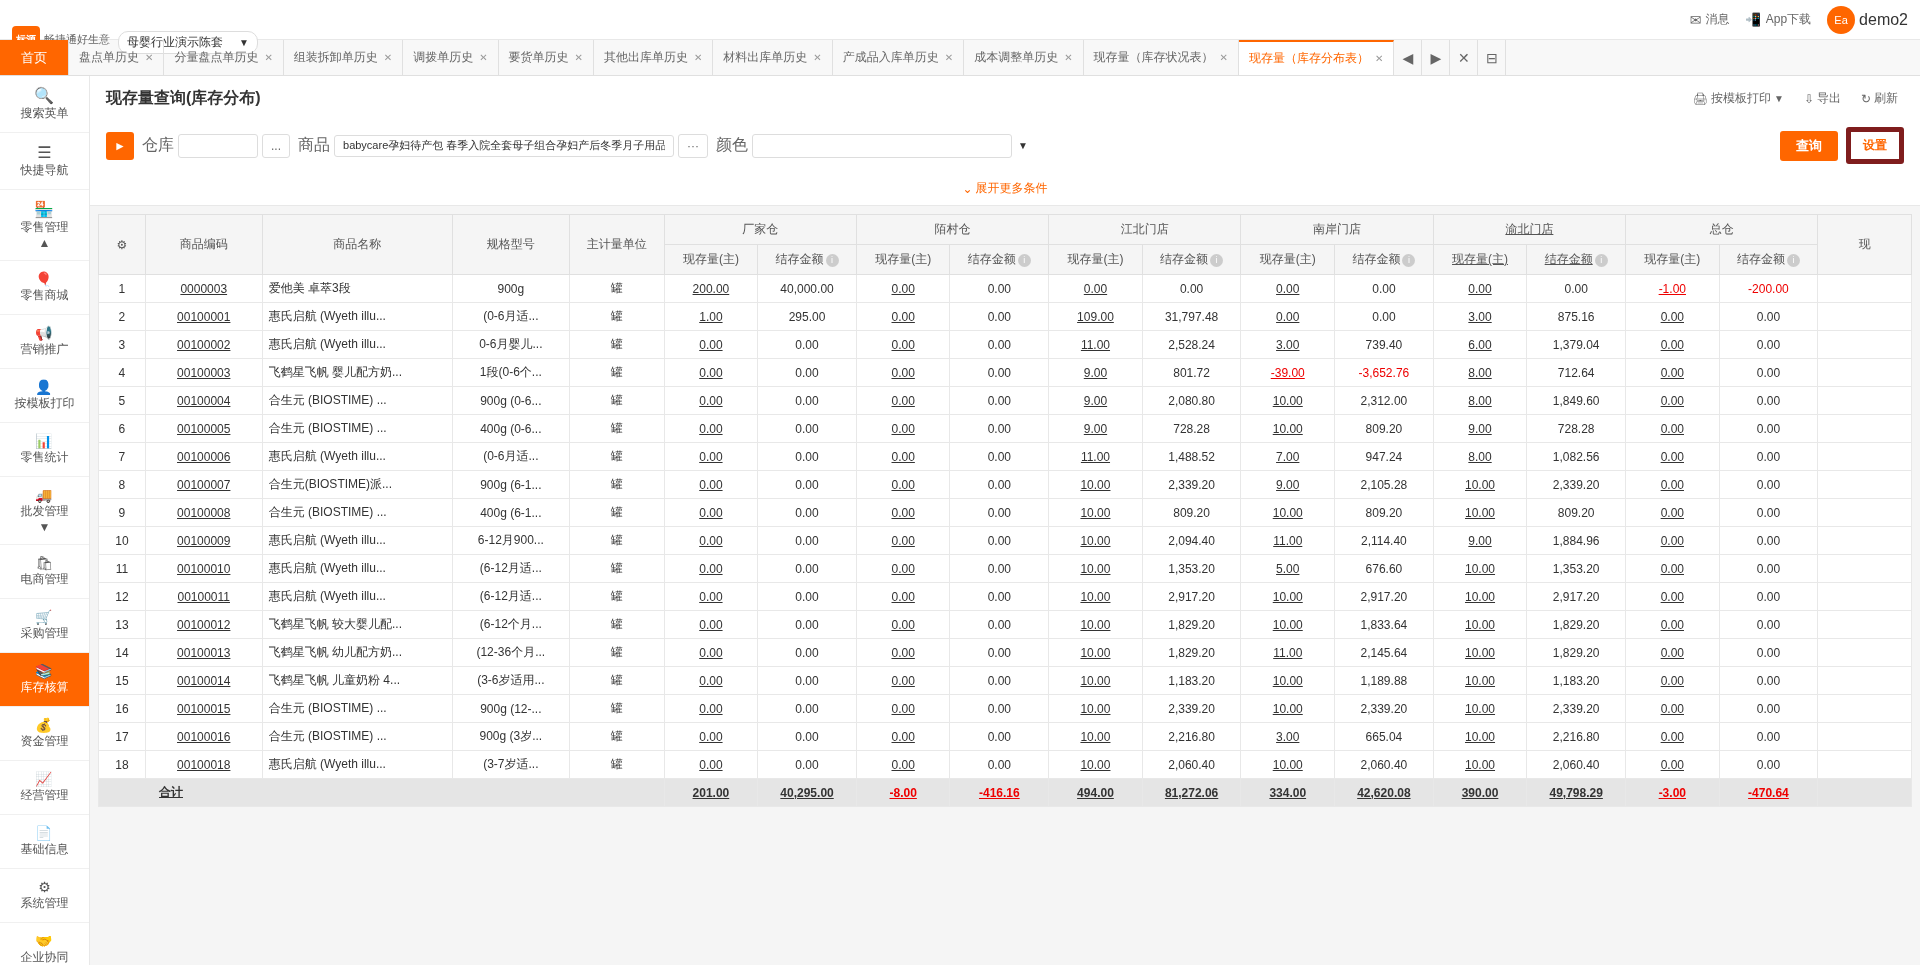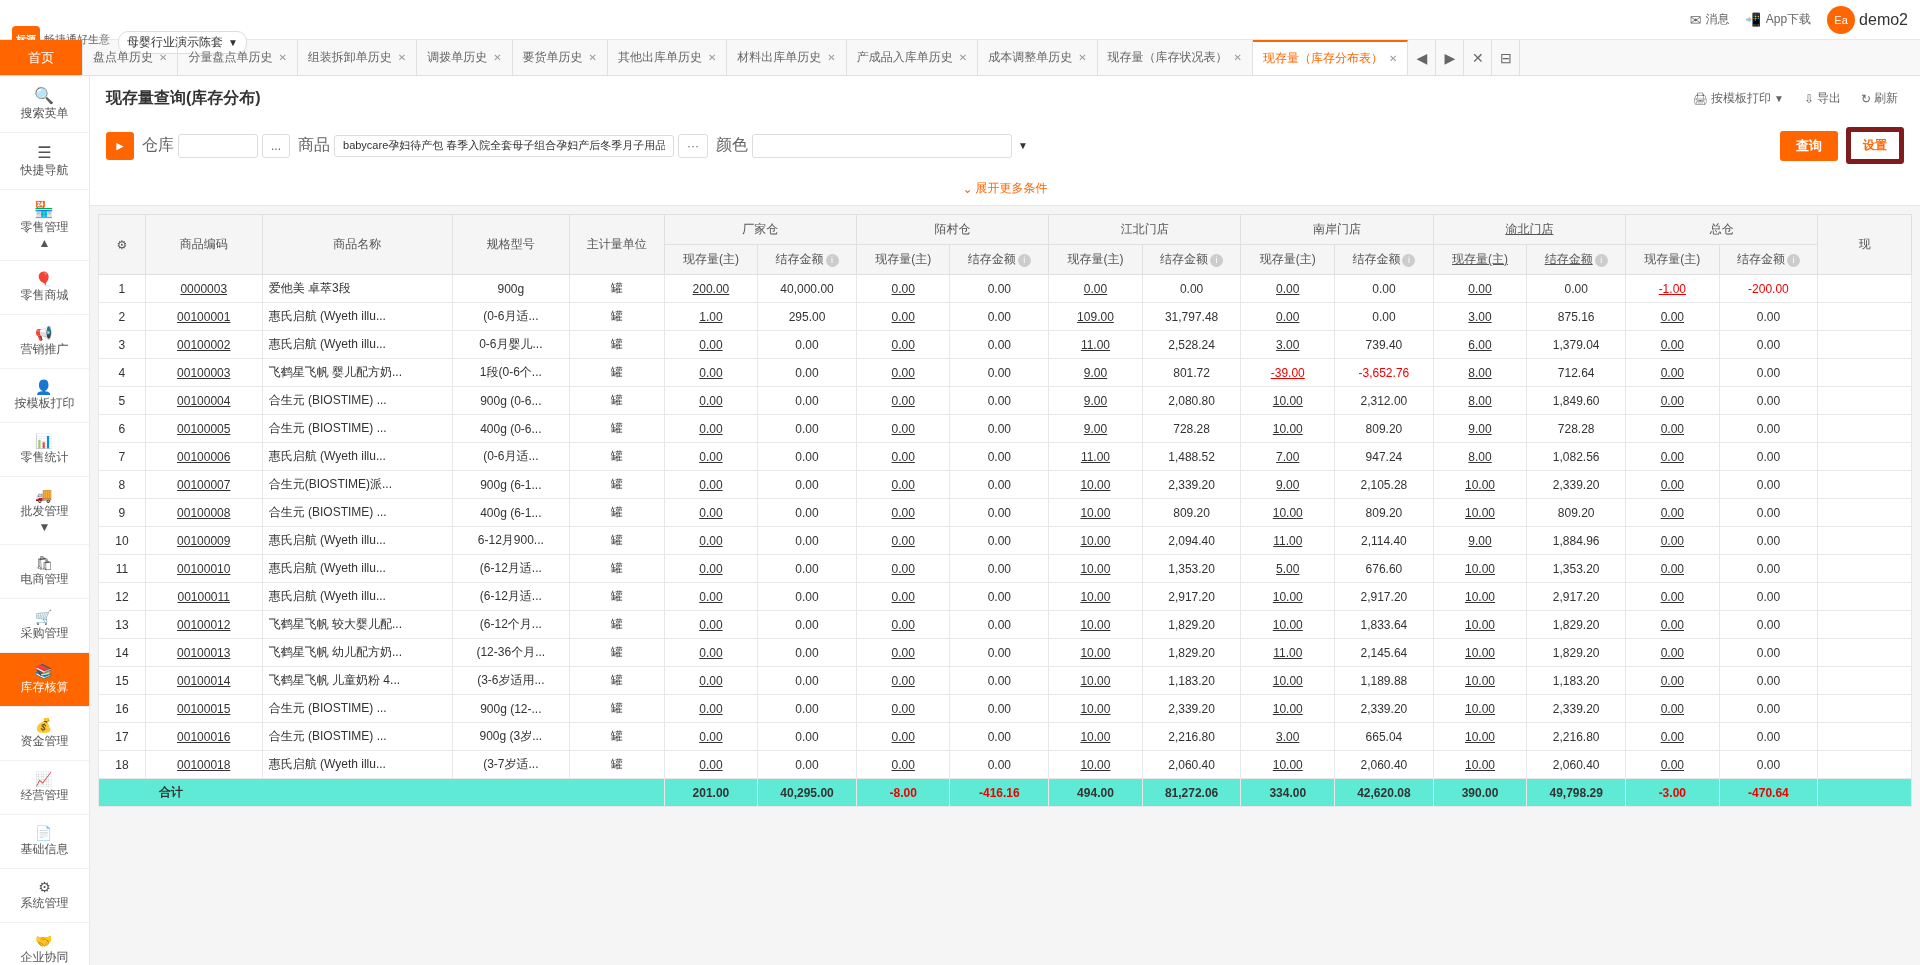--- a/index.html
+++ b/index.html
@@ -3,32 +3,32 @@
   <meta charset="utf-8">
   <style>
     * { box-sizing: border-box; margin: 0; padding: 0; }
     body { font-family: 'Microsoft YaHei', Arial, sans-serif; font-size: 12px; background: #f5f5f5; color: #333; overflow: hidden; }
     
     
     .top-bar { height: 40px; background: #fff; display: flex; align-items: center; justify-content: space-between; padding: 0 12px; border-bottom: 1px solid #e8e8e8; }
     .top-bar-left { display: flex; align-items: flex-end; gap: 8px; margin-top: 40px; }
     .logo-area { display: flex; align-items: center; gap: 4px; }
     .logo-icon { width: 28px; height: 28px; background: #ff6600; border-radius: 4px; display: flex; align-items: center; justify-content: center; color: #fff; font-size: 10px; font-weight: bold; }
-    .industry-select { display: flex; align-items: center; gap: 5px; padding: 2px 8px; border: 1px solid #ddd; border-radius: 10px; cursor: pointer; font-size: 12px; color: #333; background: #fff; }
+    .industry-select { display: flex; align-items: center; gap: 16px; padding: 2px 8px; border: 1px solid #ddd; border-radius: 10px; cursor: pointer; font-size: 12px; color: #333; background: #fff; }
     .top-bar-right { display: flex; align-items: center; gap: 16px; }
     .top-action { display: flex; align-items: center; gap: 4px; font-size: 12px; color: #666; cursor: pointer; }
     .user-avatar { width: 28px; height: 28px; border-radius: 50%; background: #ff6600; display: flex; align-items: center; justify-content: center; color: #fff; font-size: 11px; }
     .username { font-size: 16px; color: #333; }
 
     
     .tabs-bar { height: 36px; background: #f8f8f8; display: flex; align-items: center; border-bottom: 1px solid #e0e0e0; overflow: hidden; }
     .tab-item { height: 36px; display: flex; align-items: center; padding: 0 10px; font-size: 12px; color: #666; border-right: 1px solid #e0e0e0; cursor: pointer; white-space: nowrap; gap: 4px; flex-shrink: 0; }
     .tab-item.active { background: #fff; color: #ff6600; border-top: 2px solid #ff6600; }
     .tab-item .close-x { color: #999; font-size: 10px; margin-left: 2px; }
-    .tab-home { background: #ff6600; color: #fff; padding: 0 28px; font-size: 13px; }
+    .tab-home { background: #ff6600; color: #fff; padding: 0 21px; font-size: 13px; }
     .tab-nav-btn { width: 28px; height: 36px; display: flex; align-items: center; justify-content: center; cursor: pointer; border-right: 1px solid #e0e0e0; color: #666; font-size: 14px; flex-shrink: 0; }
 
     
     .main-layout { display: flex; height: calc(965px - 76px); }
     .sidebar { width: 90px; background: #fff; border-right: 1px solid #e8e8e8; display: flex; flex-direction: column; }
     .sidebar-item { padding: 10px 4px; text-align: center; cursor: pointer; font-size: 12px; color: #555; border-bottom: 1px solid #f0f0f0; }
     .sidebar-item.active { background: #ff6600; color: #fff; }
 
     
     .content-area { flex: 1; overflow: hidden; display: flex; flex-direction: column; }
@@ -52,21 +52,21 @@
     .btn-query { background: #ff6600; color: #fff; border: none; border-radius: 3px; padding: 6px 16px; font-size: 13px; cursor: pointer; font-weight: bold; }
     .btn-setting { background: #fff; color: #ff6600; border: 5px solid #7f1d1d; border-radius: 3px; padding: 5px 12px; font-size: 12px; cursor: pointer; font-weight: bold; }
 
     
     .table-container { flex: 1; overflow: auto; padding: 8px; background: #f5f5f5; }
     .data-table { width: 100%; border-collapse: collapse; background: #fff; font-size: 12px; }
     .data-table th { background: #f5f5f5; border: 1px solid #e0e0e0; padding: 6px 6px; text-align: center; font-weight: normal; color: #555; white-space: nowrap; }
     .data-table td { border: 1px solid #e8e8e8; padding: 5px 6px; text-align: center; color: #333; white-space: nowrap; }
     .data-table td.underline { text-decoration: underline; cursor: pointer; }
     .data-table td.red { color: #e00; }
-    .data-table tr.total-row td { background: #5eead4; font-weight: bold; }
+    .data-table tr.total-row td { background: #e5e5e5; font-weight: bold; text-decoration: underline; }
     .header-group { background: #fafafa; }
     .col-index { width: 36px; }
     .col-code { width: 90px; }
     .col-name { width: 130px; text-align: left; }
     .col-spec { width: 90px; }
     .col-unit { width: 60px; }
     .col-num { width: 72px; text-align: right; }
     .settings-gear { display: flex; align-items: center; justify-content: center; }
     .info-icon { display: inline-block; width: 13px; height: 13px; border-radius: 50%; background: #ccc; color: #fff; font-size: 9px; text-align: center; line-height: 13px; margin-left: 2px; cursor: pointer; }
     .warehouse-header { background: #e8f4ff; }

